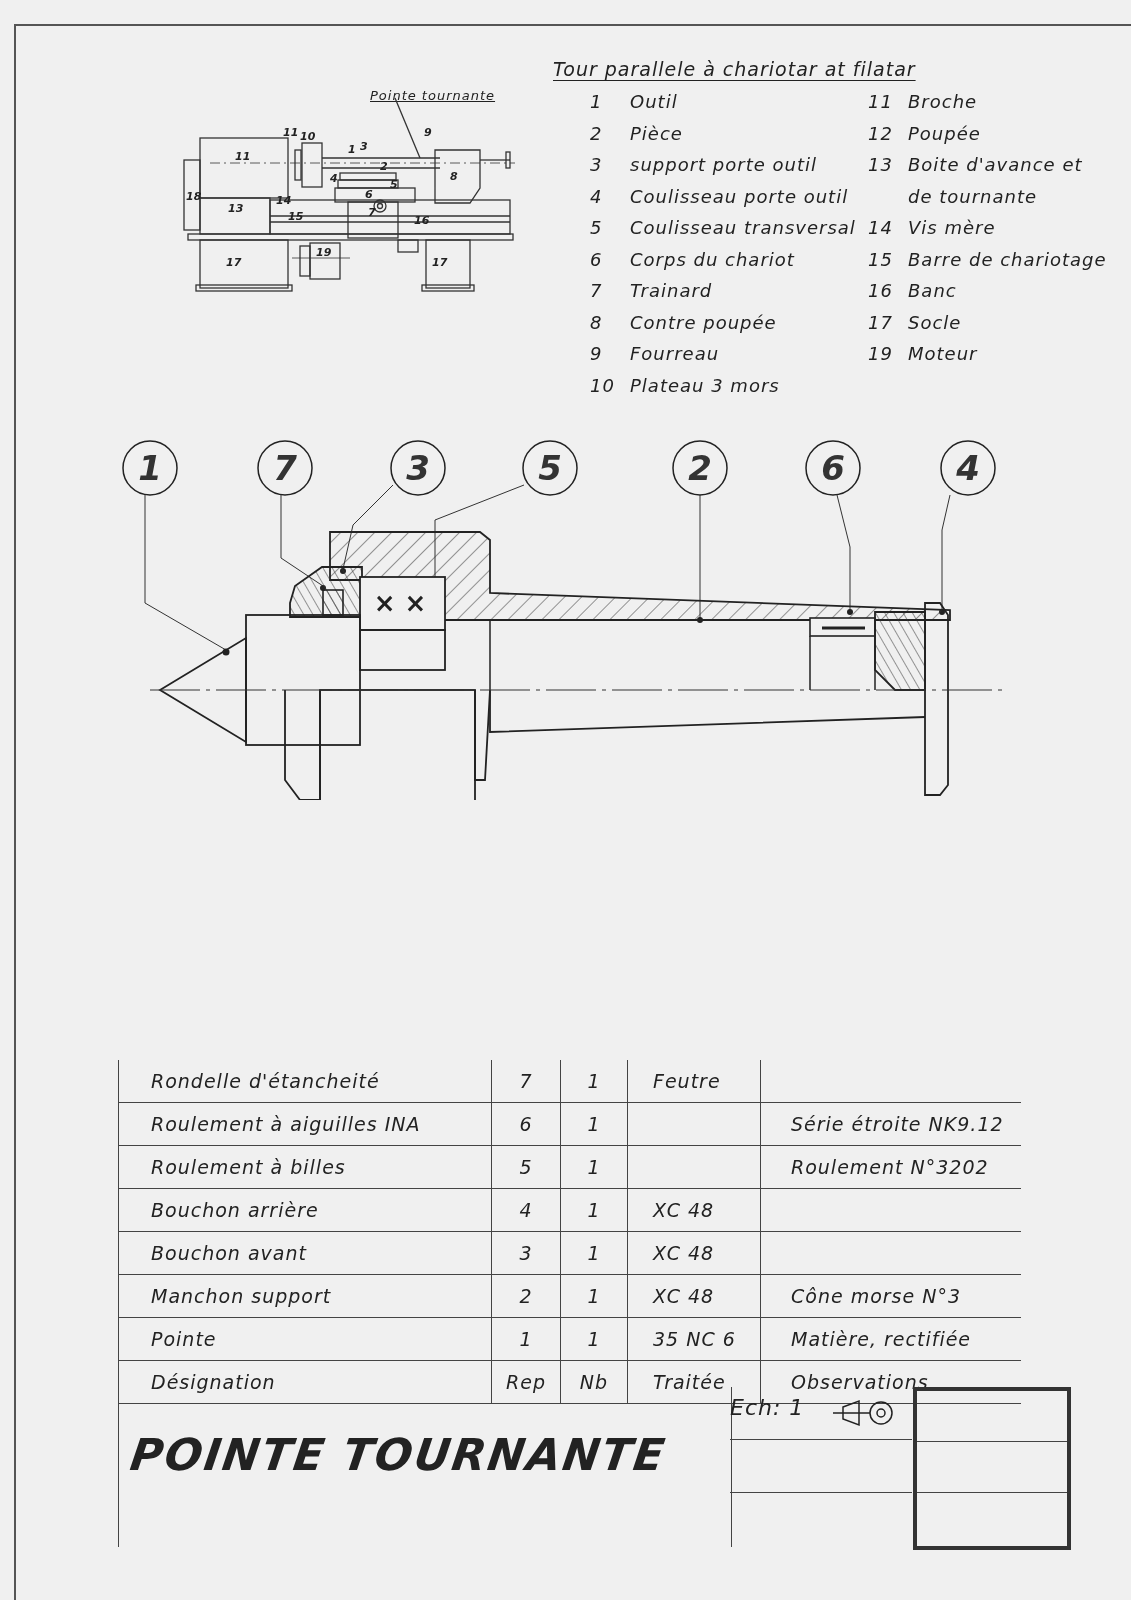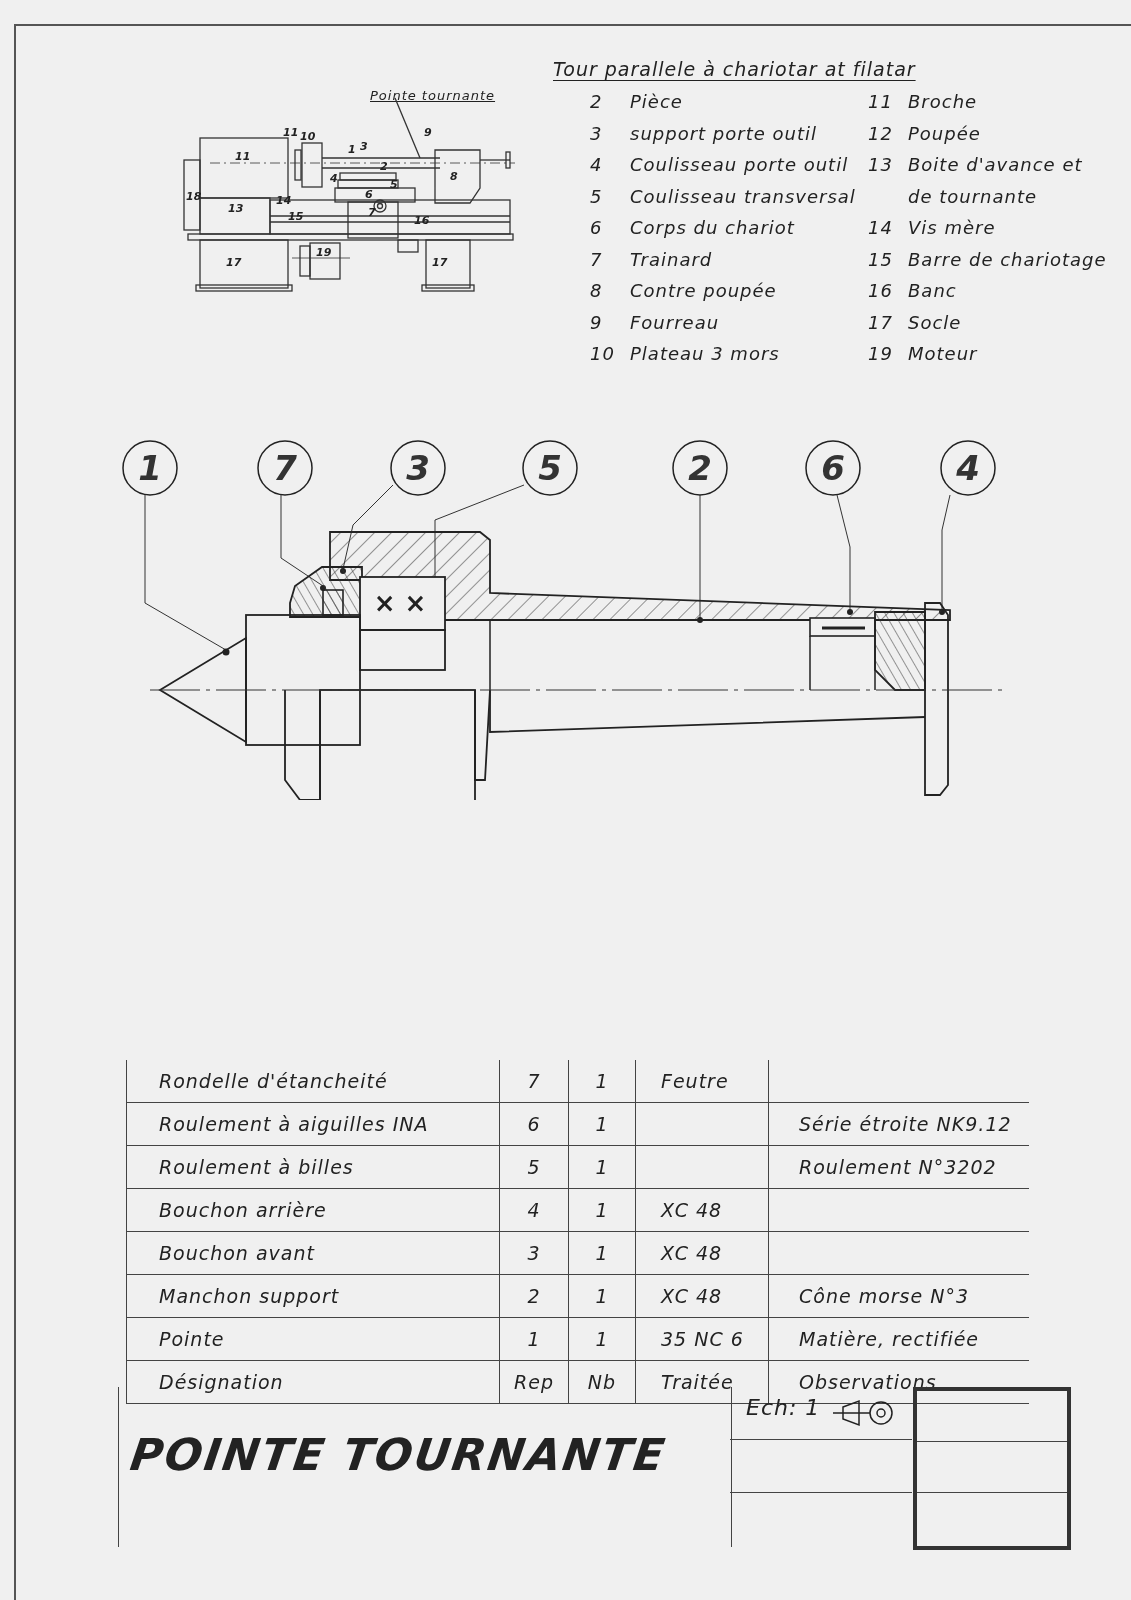--- a/index.html
+++ b/index.html
@@ -19,48 +19,49 @@
 
   
   .lathe { position:absolute; left:180px; top:88px; width:340px; height:205px; }
   .lathe-caption { position:absolute; left:370px; top:88px; font-size:13px; text-decoration:underline; }
 
   
   .drawing { position:absolute; left:110px; top:440px; width:920px; height:360px; }
   .bubble-label { font-family:"DejaVu Sans", sans-serif; font-weight:bold; font-style:italic; }
 
   
-  .bom { position:absolute; left:118px; top:1060px; border-collapse:collapse;margin-left:8px; }
+  .bom { position:absolute; left:118px; top:1060px; border-collapse:collapse; }
   .bom td { height:42px; border-bottom:1.5px solid #444; padding:0 0 0 30px; font-size:19px; white-space:nowrap; }
   .bom td.c1 { width:340px; border-left:1.5px solid #444; padding-left:32px; }
   .bom td.c2 { width:68px; border-left:1.5px solid #444; text-align:center; padding:0; }
   .bom td.c3 { width:66px; border-left:1.5px solid #444; text-align:center; padding:0; }
   .bom td.c4 { width:107px; border-left:1.5px solid #444; padding-left:25px; }
   .bom td.c5 { width:230px; border-left:1.5px solid #444; }
 
   
   .tb { position:absolute; left:118px; top:1387px; width:970px; height:160px; }
   .tb-left { position:absolute; left:0; top:0; width:612px; height:160px; border-left:1.5px solid #444; border-right:1.5px solid #444; }
   .tb-title { position:absolute; left:12px; top:42px; font-size:44px; font-weight:bold; font-style:italic; letter-spacing:2px; color:#222; transform:skewX(-8deg); }
   .tb-mid { position:absolute; left:612px; top:0; width:182px; height:160px; }
   .tb-mid .cell { height:52px; border-bottom:1.5px solid #444; position:relative; }
-  .tb-scale { position:absolute; left:16px; top:8px; font-size:22px; font-style:italic; }
+  .tb-scale { position:absolute; left:0; top:8px; font-size:22px; font-style:italic; }
   .tb-right { position:absolute; left:795px; top:0; width:150px; height:155px; border:4px solid #333; }
   .tb-right .cell { height:50px; border-bottom:1.5px solid #444; }
 </style>
 </head>
 <body>
 
 <div class="sheet">
   <div class="frame-top"></div>
   <div class="frame-left"></div>
 
   <div class="legend-title hand"><span class="u">Tour parallele à chariotar at filatar</span></div>
 
   <div class="legend-col hand" style="left:590px; top:86px;">
+    <div class="row"><span class="num">1</span><span>Outil</span></div>
     <div class="row"><span class="num">2</span><span>Pièce</span></div>
     <div class="row"><span class="num">3</span><span>support porte outil</span></div>
     <div class="row"><span class="num">4</span><span>Coulisseau porte outil</span></div>
     <div class="row"><span class="num">5</span><span>Coulisseau transversal</span></div>
     <div class="row"><span class="num">6</span><span>Corps du chariot</span></div>
     <div class="row"><span class="num">7</span><span>Trainard</span></div>
     <div class="row"><span class="num">8</span><span>Contre poupée</span></div>
     <div class="row"><span class="num">9</span><span>Fourreau</span></div>
     <div class="row"><span class="num">10</span><span>Plateau  3 mors</span></div>
   </div>

